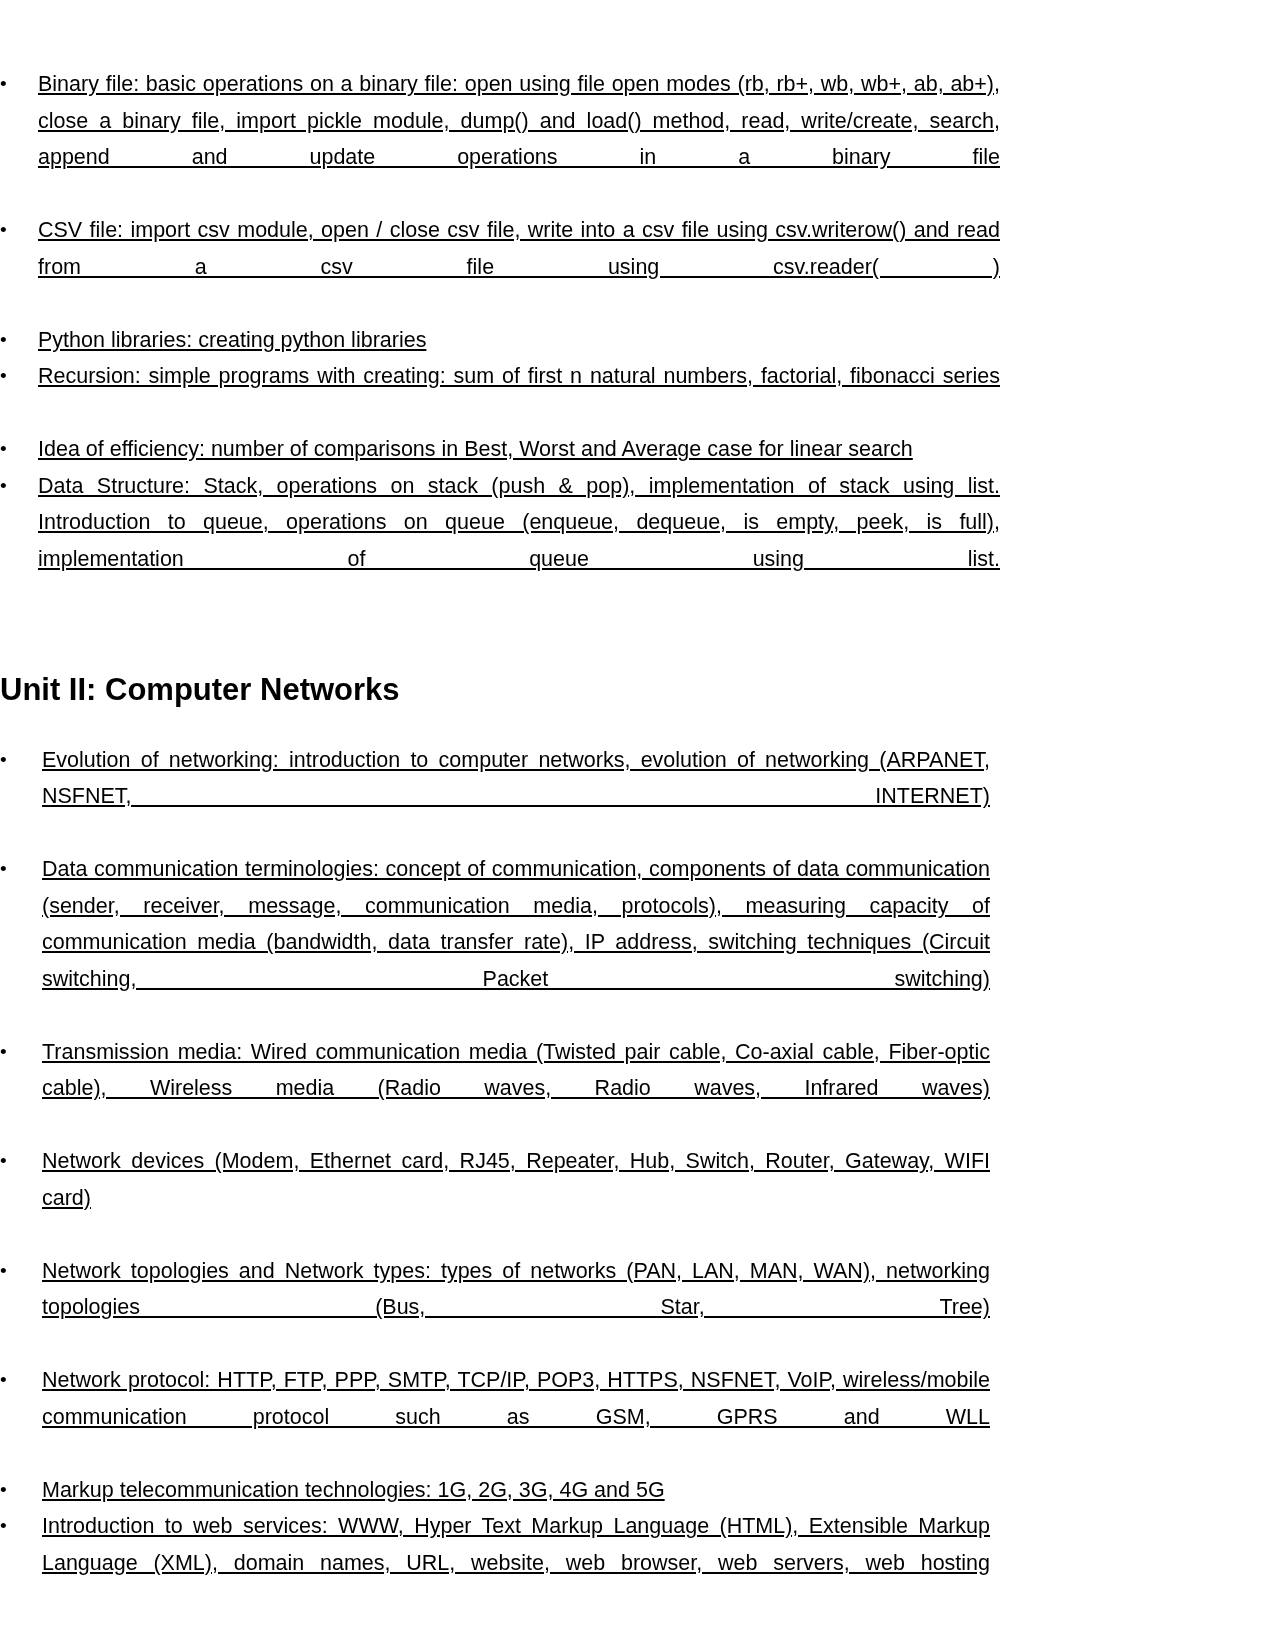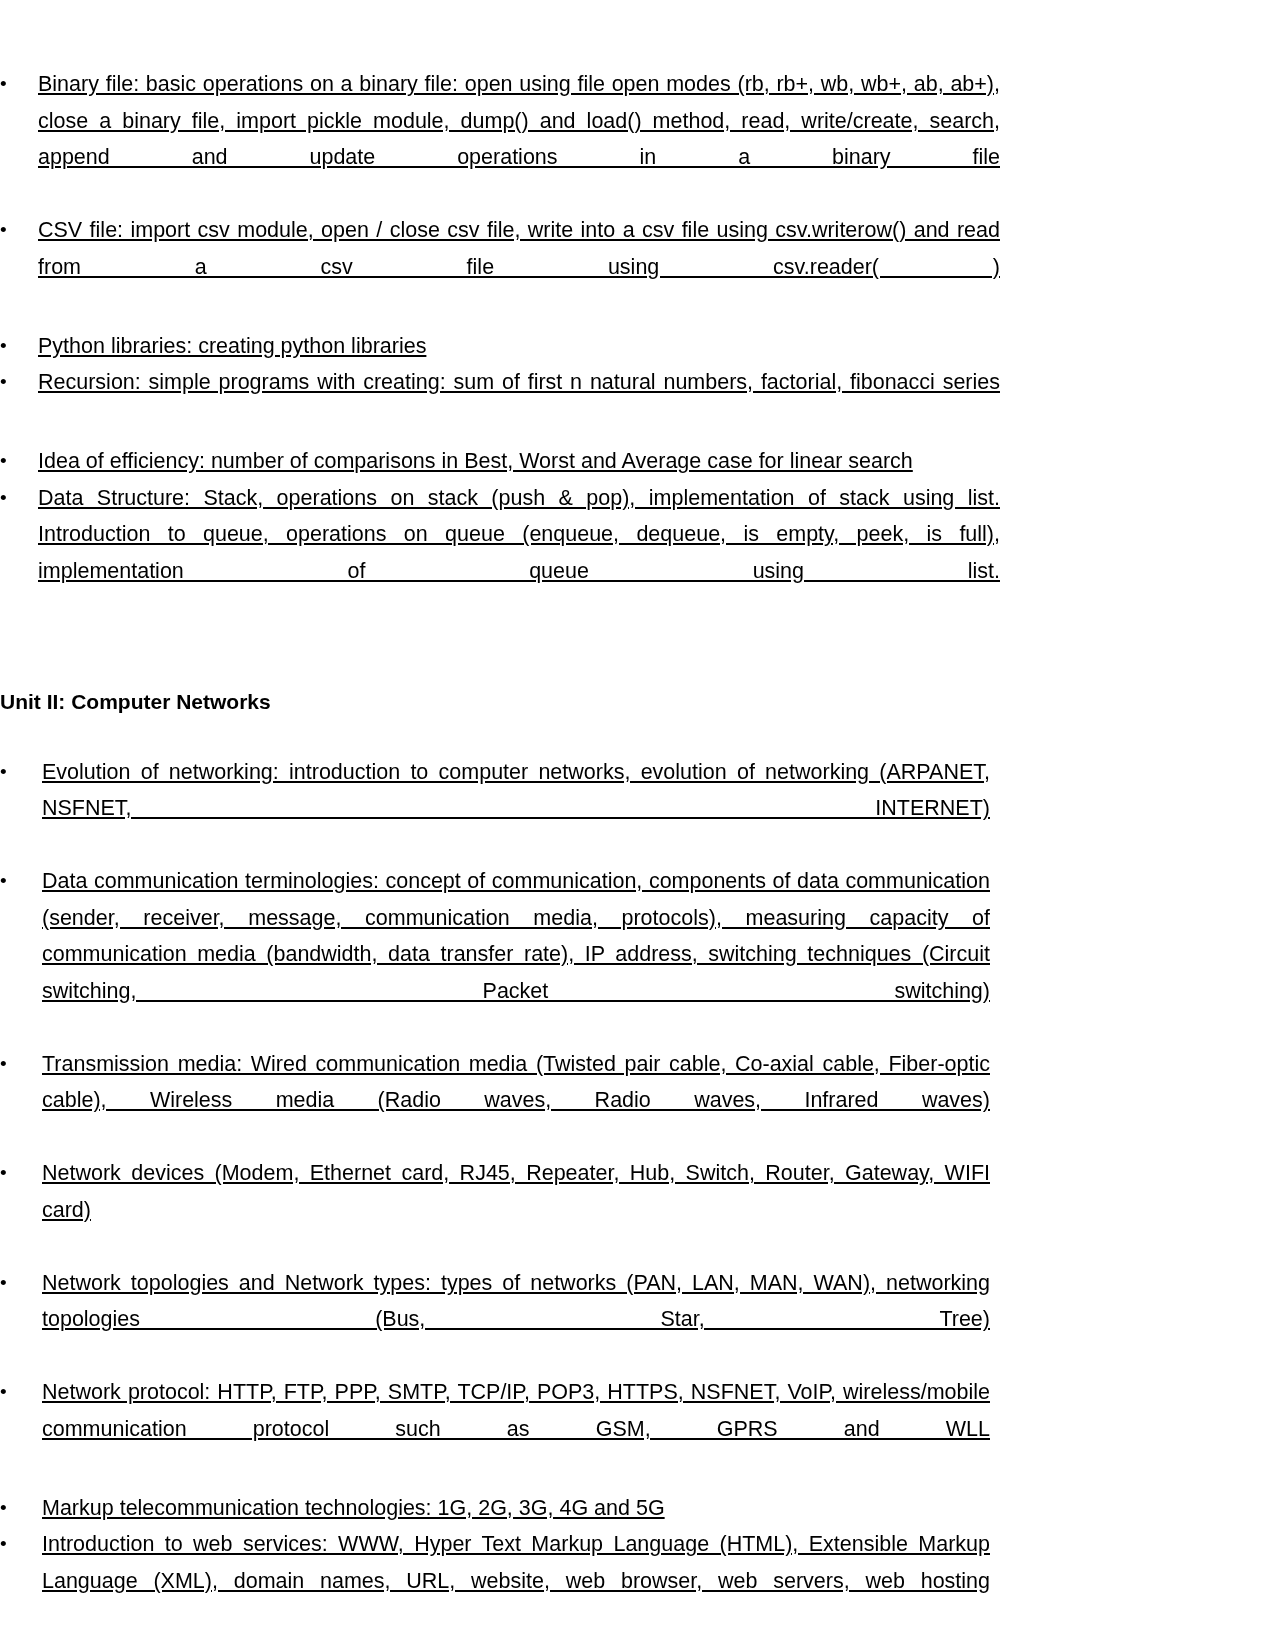--- a/index.html
+++ b/index.html
@@ -68,41 +68,41 @@
     margin-left: 150px;
     width: 990px;
   }
   .list-unit2 > li {
     padding-left: 42px;
   }
   .list-unit2 > li .bullet { font-size: 17px; }
 
   
   h2.unit-heading {
-    font-size: 21px;
+    font-size: 31px;
     font-weight: bold;
     margin: 0;
     padding: 0;
     line-height: 32px;
     color: #000;
   }
   .heading-unit2 { margin-left: 118px; }
 
   .gap-lg { height: 60px; }
   .gap-md { height: 36px; }
   .top-pad { height: 66px; }
 
   
   .txt { text-align: justify; text-justify: inter-word; text-decoration: underline; }
   .txt::after {
     content: "";
     display: inline-block;
     width: 100%;
   }
-  .nojust { text-align: left; margin-top: 6px; }
+  .nojust { text-align: left; }
   .nojust::after { content: none; }
 </style>
 </head>
 <body>
 
 <div class="page">
   <div class="content">
 
     <div class="top-pad"></div>
 

